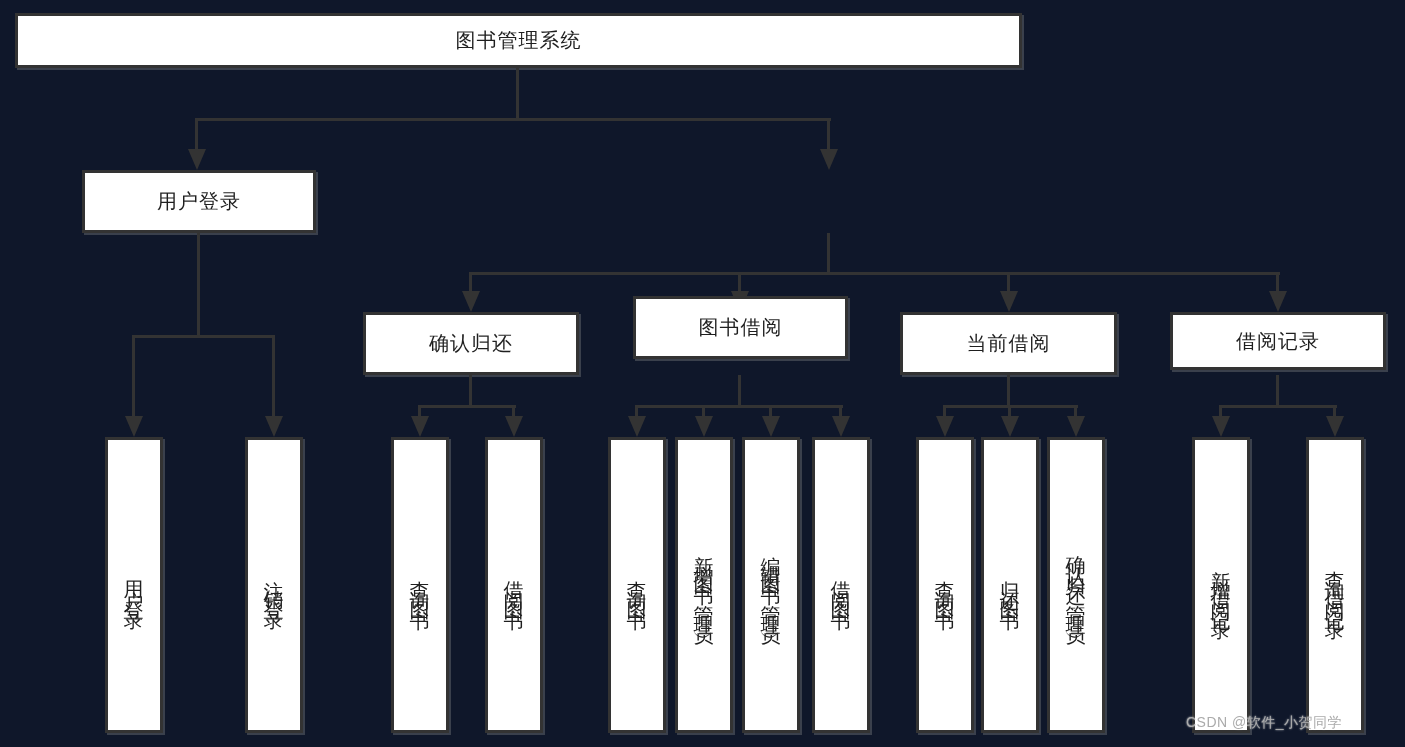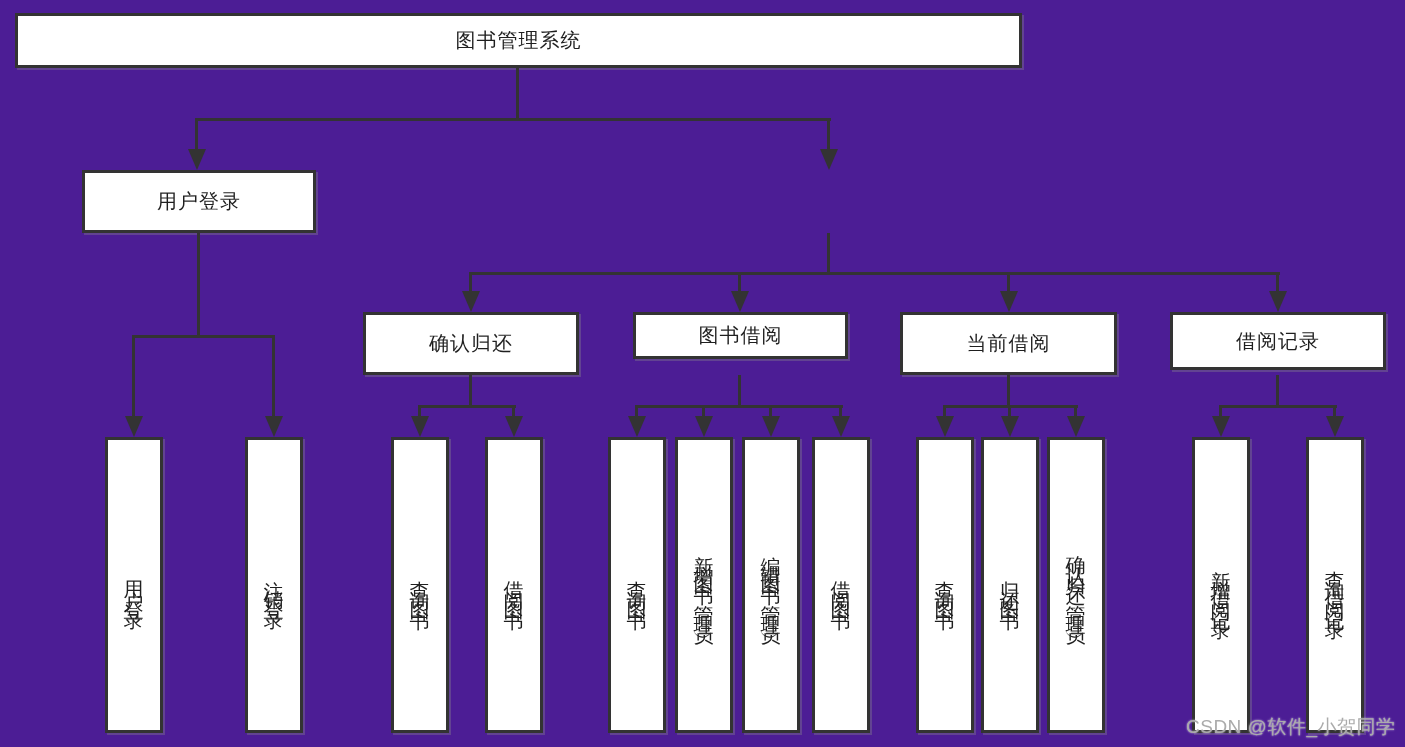--- a/index.html
+++ b/index.html
@@ -1,17 +1,17 @@
 <!DOCTYPE html>
 <html><head>
 <meta charset="utf-8">
 <style>
   html,body{margin:0;padding:0;background:#ffffff;}
   .canvas{
-    position:relative;width:1405px;height:747px;background:#4c1d95;
+    position:relative;width:1405px;height:747px;background:#0f172a;
     font-family:"Liberation Sans","DejaVu Sans",sans-serif;overflow:hidden;
   }
   .box{
     position:absolute;box-sizing:border-box;border:3px solid #333333;background:#ffffff;
     display:flex;align-items:center;justify-content:center;
     font-size:20px;color:#1f1f1f;letter-spacing:1px;
     box-shadow:2px 2px 0 rgba(140,140,140,0.35);
   }
   .vbox{
     position:absolute;box-sizing:border-box;border:3px solid #333333;background:#ffffff;
@@ -23,21 +23,21 @@
     font-size:20px;line-height:1;letter-spacing:10px;color:#1f1f1f;
   }
   .vline{position:absolute;width:3px;background:#333333;}
   .hline{position:absolute;height:3px;background:#333333;}
   .ah{
     position:absolute;width:0;height:0;
     border-left:9px solid transparent;border-right:9px solid transparent;
     border-top:21px solid #333333;
   }
   .watermark{
-    position:absolute;left:1186px;top:714px;font-size:19px;color:#ababab;
+    position:absolute;left:1186px;top:714px;font-size:14px;color:#ababab;
     letter-spacing:0.5px;z-index:5;text-shadow:0 0 2px rgba(255,255,255,0.8);
     white-space:nowrap;
   }
 </style>
 </head>
 <body>
 
 <div class="canvas">
 
   <div class="box" style="left:15px;top:13px;width:1007px;height:55px;">
@@ -69,21 +69,21 @@
   <div class="vline" style="left:738px;top:272px;height:22px;"></div>
   <div class="ah" style="left:731px;top:291px;"></div>
   <div class="vline" style="left:1007px;top:272px;height:22px;"></div>
   <div class="ah" style="left:1000px;top:291px;"></div>
   <div class="vline" style="left:1276px;top:272px;height:22px;"></div>
   <div class="ah" style="left:1269px;top:291px;"></div>
 
   <div class="box" style="left:363px;top:312px;width:216px;height:63px;">
     <span>确认归还</span>
   </div>
-  <div class="box" style="left:633px;top:312px;width:215px;height:47px;">
+  <div class="box" style="left:633px;top:296px;width:215px;height:63px;">
     <span>图书借阅</span>
   </div>
   <div class="box" style="left:900px;top:312px;width:217px;height:63px;">
     <span>当前借阅</span>
   </div>
   <div class="box" style="left:1170px;top:312px;width:216px;height:58px;">
     <span>借阅记录</span>
   </div>
 
   <div class="vline" style="left:469px;top:375px;height:33px;"></div>

